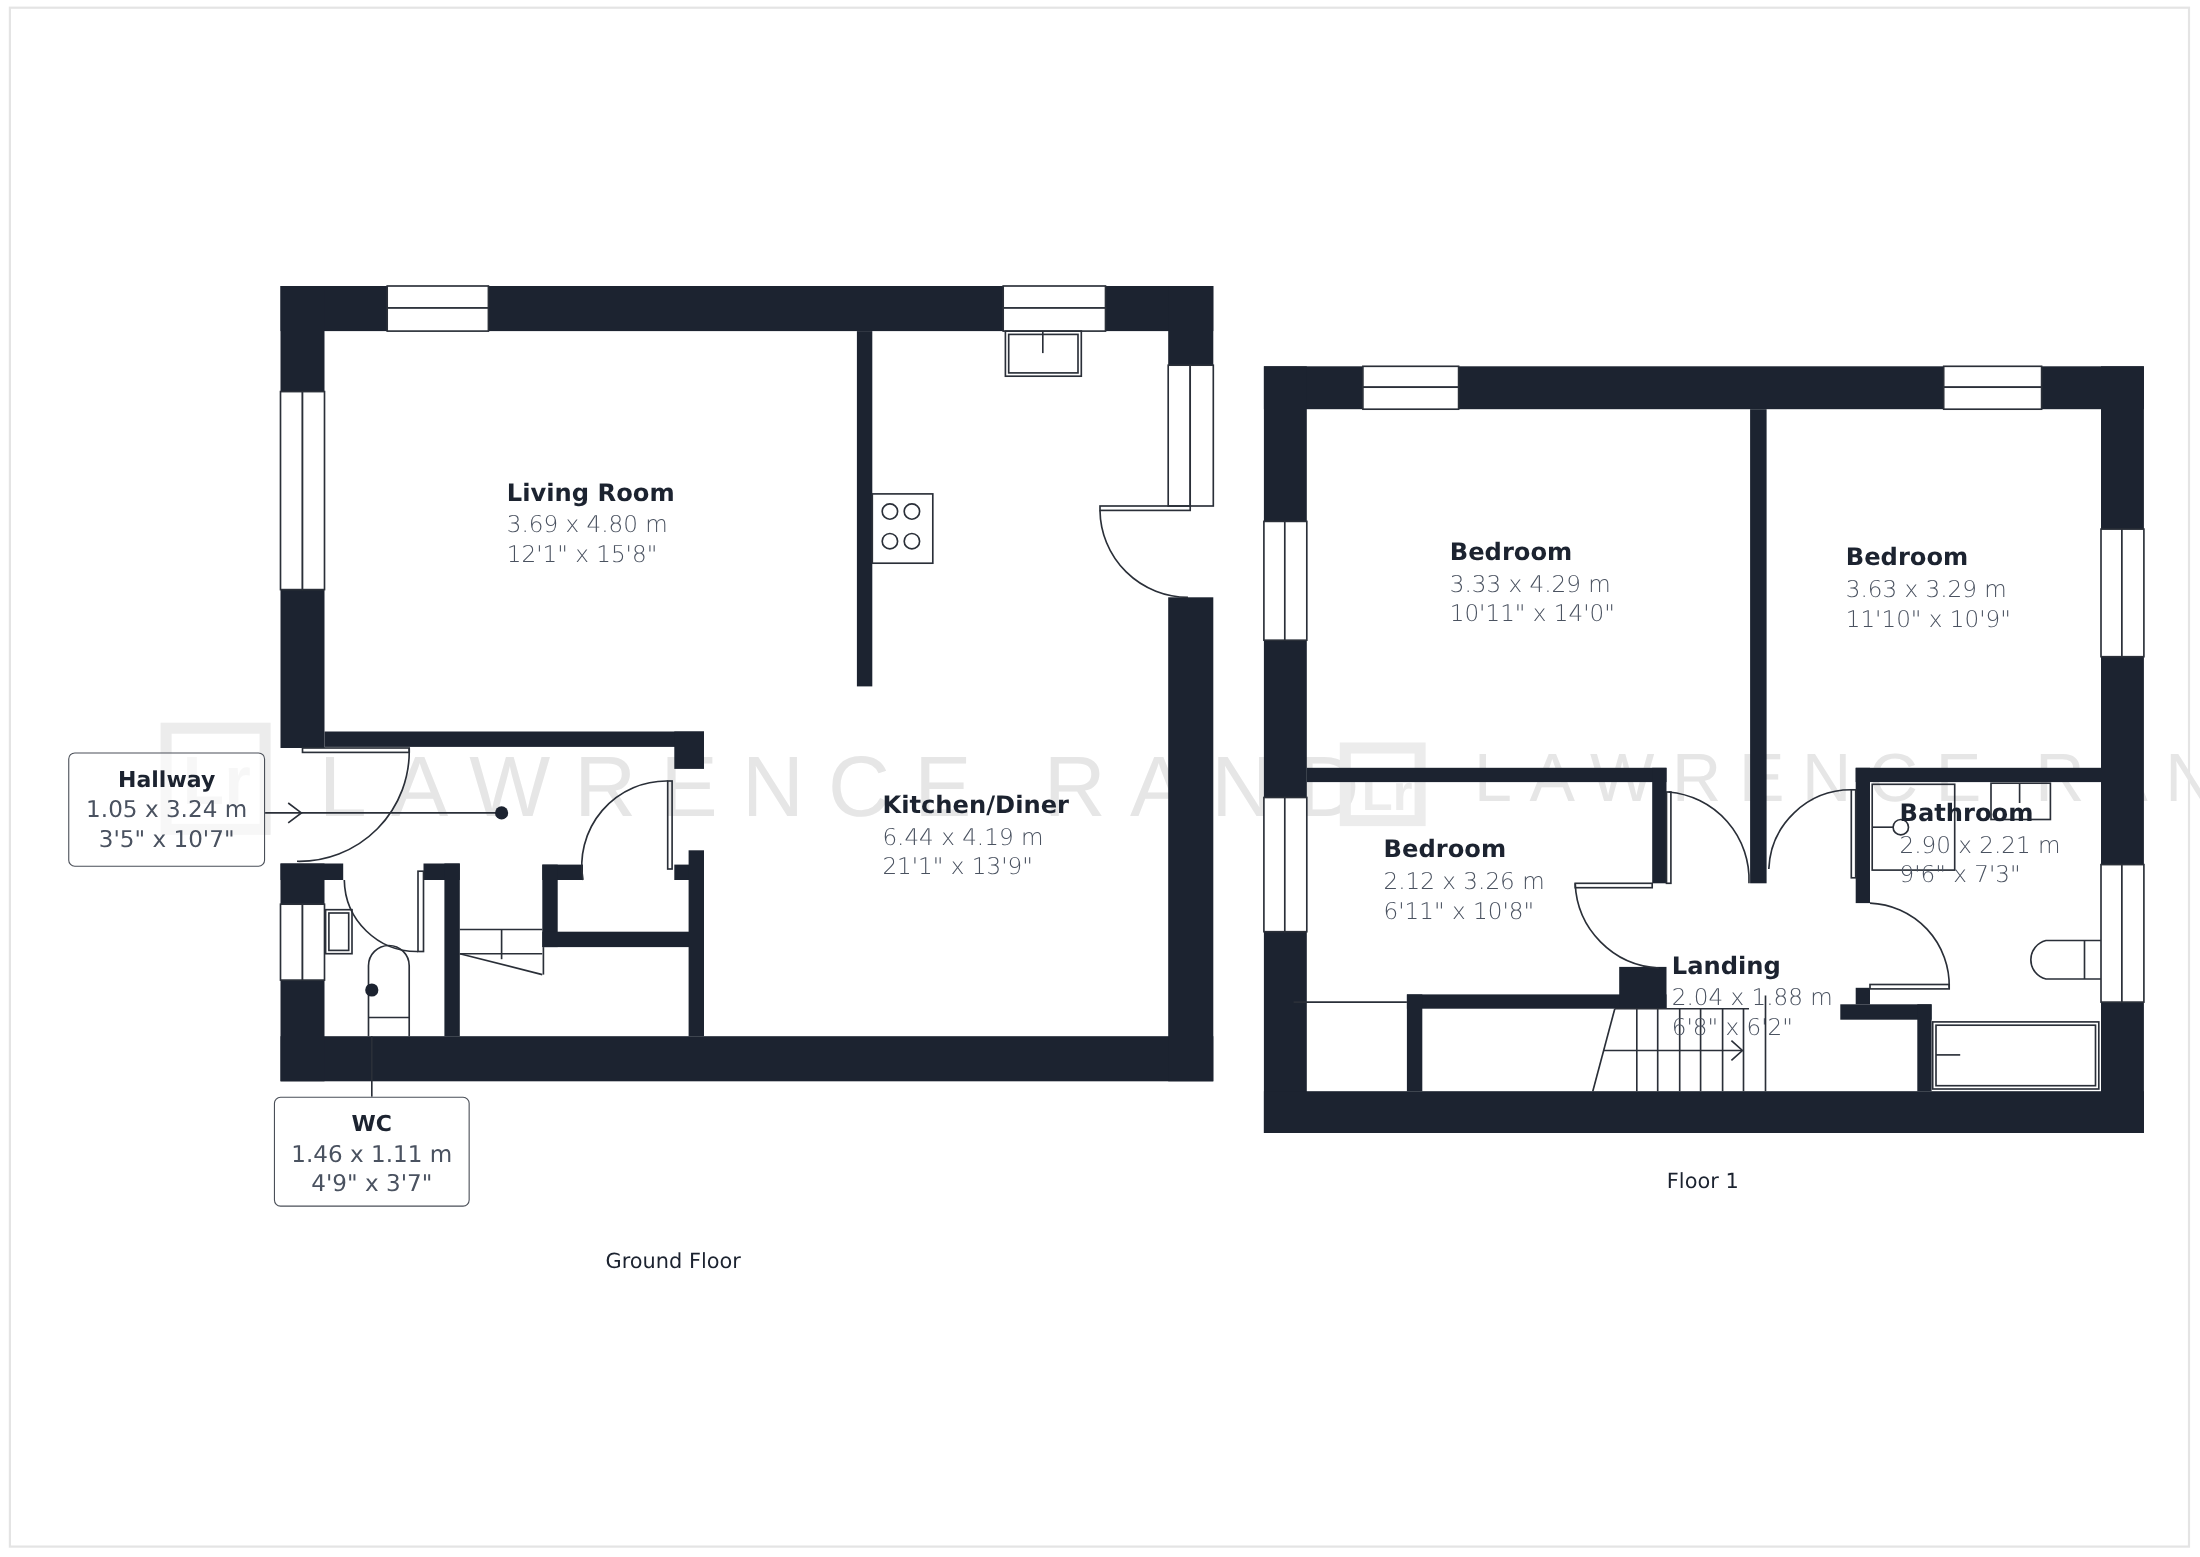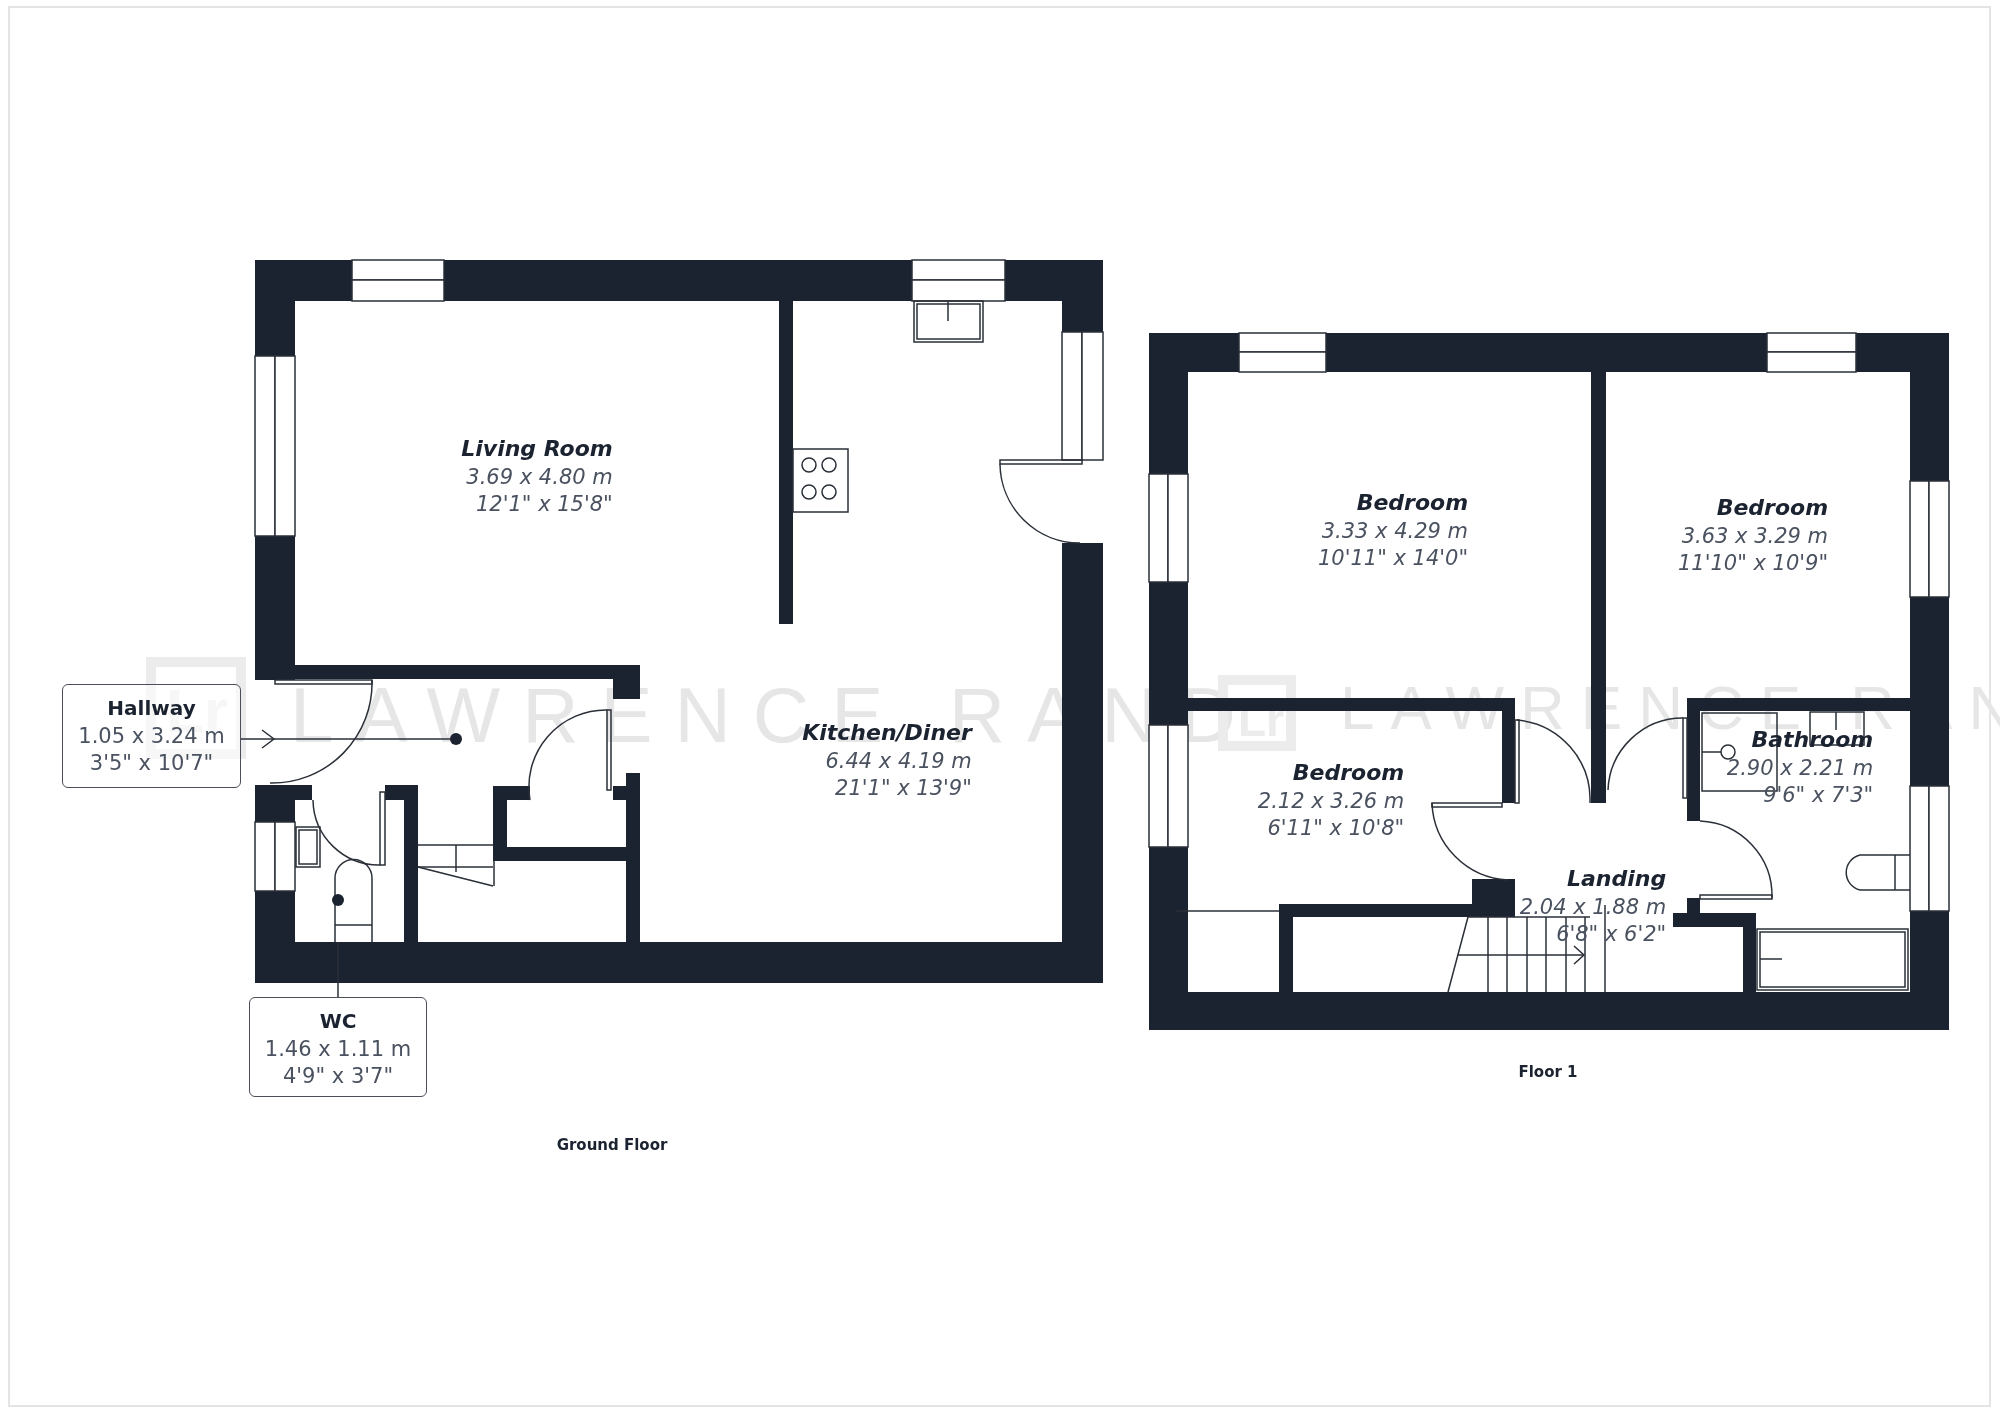--- a/index.html
+++ b/index.html
@@ -2,27 +2,27 @@
 <html><head>
 <meta charset="utf-8">
 <style>
   html, body { margin: 0; padding: 0; background: #ffffff; }
   body { width: 2000px; height: 1415px; position: relative; overflow: hidden; font-family: "DejaVu Sans", sans-serif; }
   .frame { position: absolute; left: 8px; top: 6px; width: 1983px; height: 1401px; border: 2px solid #e4e4e4; box-sizing: border-box; }
   svg.plan { position: absolute; left: 0; top: 0; width: 2000px; height: 1415px; }
   .watermark { position: absolute; color: #e6e6e6; font-family: "Liberation Sans", sans-serif; font-size: 78px; letter-spacing: 22px; font-weight: 400; white-space: nowrap; }
   .wm-logo { position: absolute; border: 10px solid #ececec; box-sizing: border-box; }
   .wm-logo span { position: absolute; left: 10px; top: 8px; font-family: "Liberation Sans", sans-serif; font-size: 62px; color: #ececec; font-weight: 700; }
-  .room { position: absolute; text-align: right; transform: translateX(-50%); white-space: nowrap; font-style: italic; }
+  .room { position: absolute; text-align: left; transform: translateX(-50%); white-space: nowrap; }
   .room .name { font-family: "DejaVu Sans", sans-serif; font-weight: 700; font-size: 22px; color: #1c2330; line-height: 30px; }
   .room .dim { font-family: "DejaVu Sans", sans-serif; font-size: 21px; color: #4a5260; line-height: 27px; font-weight: 300; }
   .callout { position: absolute; border: 1.5px solid #4a4f58; border-radius: 6px; background: rgba(255,255,255,0.6); text-align: center; box-sizing: border-box; padding-top: 8px; }
   .callout .name { font-weight: 700; font-size: 20px; color: #1c2330; line-height: 30px; }
   .callout .dim { font-size: 21px; color: #4a5260; line-height: 27px; }
-  .floor-label { position: absolute; transform: translateX(-50%); font-weight: 700; font-size: 15px; color: #1c2330; white-space: nowrap; }
+  .floor-label { position: absolute; transform: translateX(-50%); font-weight: 400; font-size: 19px; color: #1c2330; white-space: nowrap; }
 </style>
 </head>
 <body>
 
 <div class="frame"></div>
 
 <div class="wm-logo" style="left:146px; top:657px; width:100px; height:102px;">
     <span>Lr</span>
   </div>
 <div class="watermark" style="left:290px; top:670px;">LAWRENCE RAND</div>

